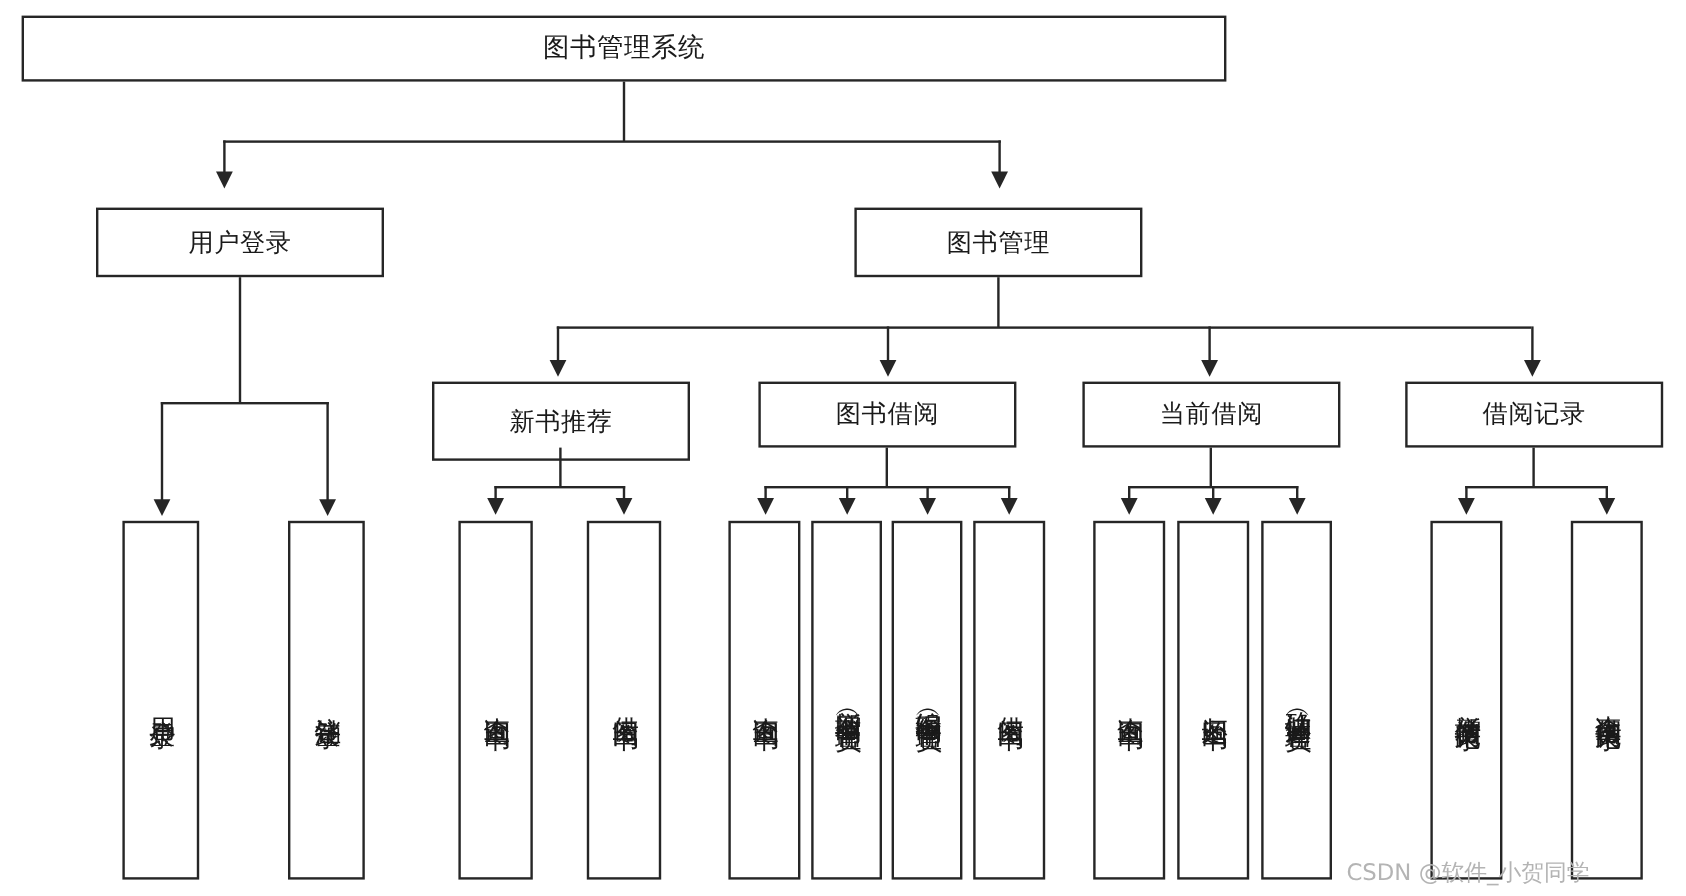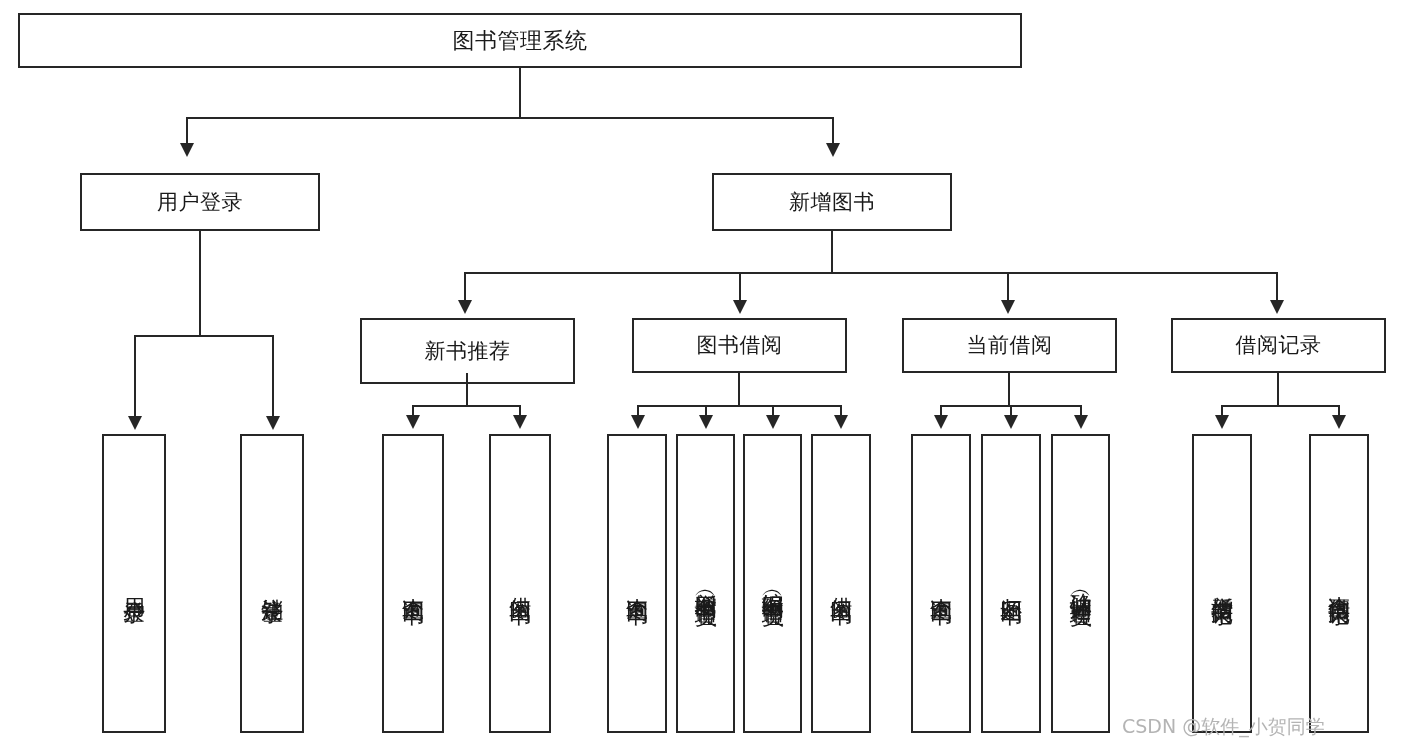--- a/index.html
+++ b/index.html
@@ -100,21 +100,21 @@
   <div class="arrow" style="left:180px; top:143px;"></div>
 
   <div class="ln v" style="left:832px; top:117px; height:30px;"></div>
   <div class="arrow" style="left:826px; top:143px;"></div>
 
   <div class="node horiz" style="left:80px; top:173px; width:240px; height:58px;">
     <span class="label">用户登录</span>
   </div>
 
   <div class="node horiz" style="left:712px; top:173px; width:240px; height:58px;">
-    <span class="label">新增图书</span>
+    <span class="label">图书管理</span>
   </div>
 
   <div class="ln v" style="left:199px; top:231px; height:105px;"></div>
   <div class="ln h" style="left:134px; top:335px; width:140px;"></div>
   <div class="ln v" style="left:134px; top:335px; height:85px;"></div>
   <div class="arrow" style="left:128px; top:416px;"></div>
   <div class="ln v" style="left:272px; top:335px; height:85px;"></div>
   <div class="arrow" style="left:266px; top:416px;"></div>
 
   <div class="ln v" style="left:831px; top:231px; height:42px;"></div>

